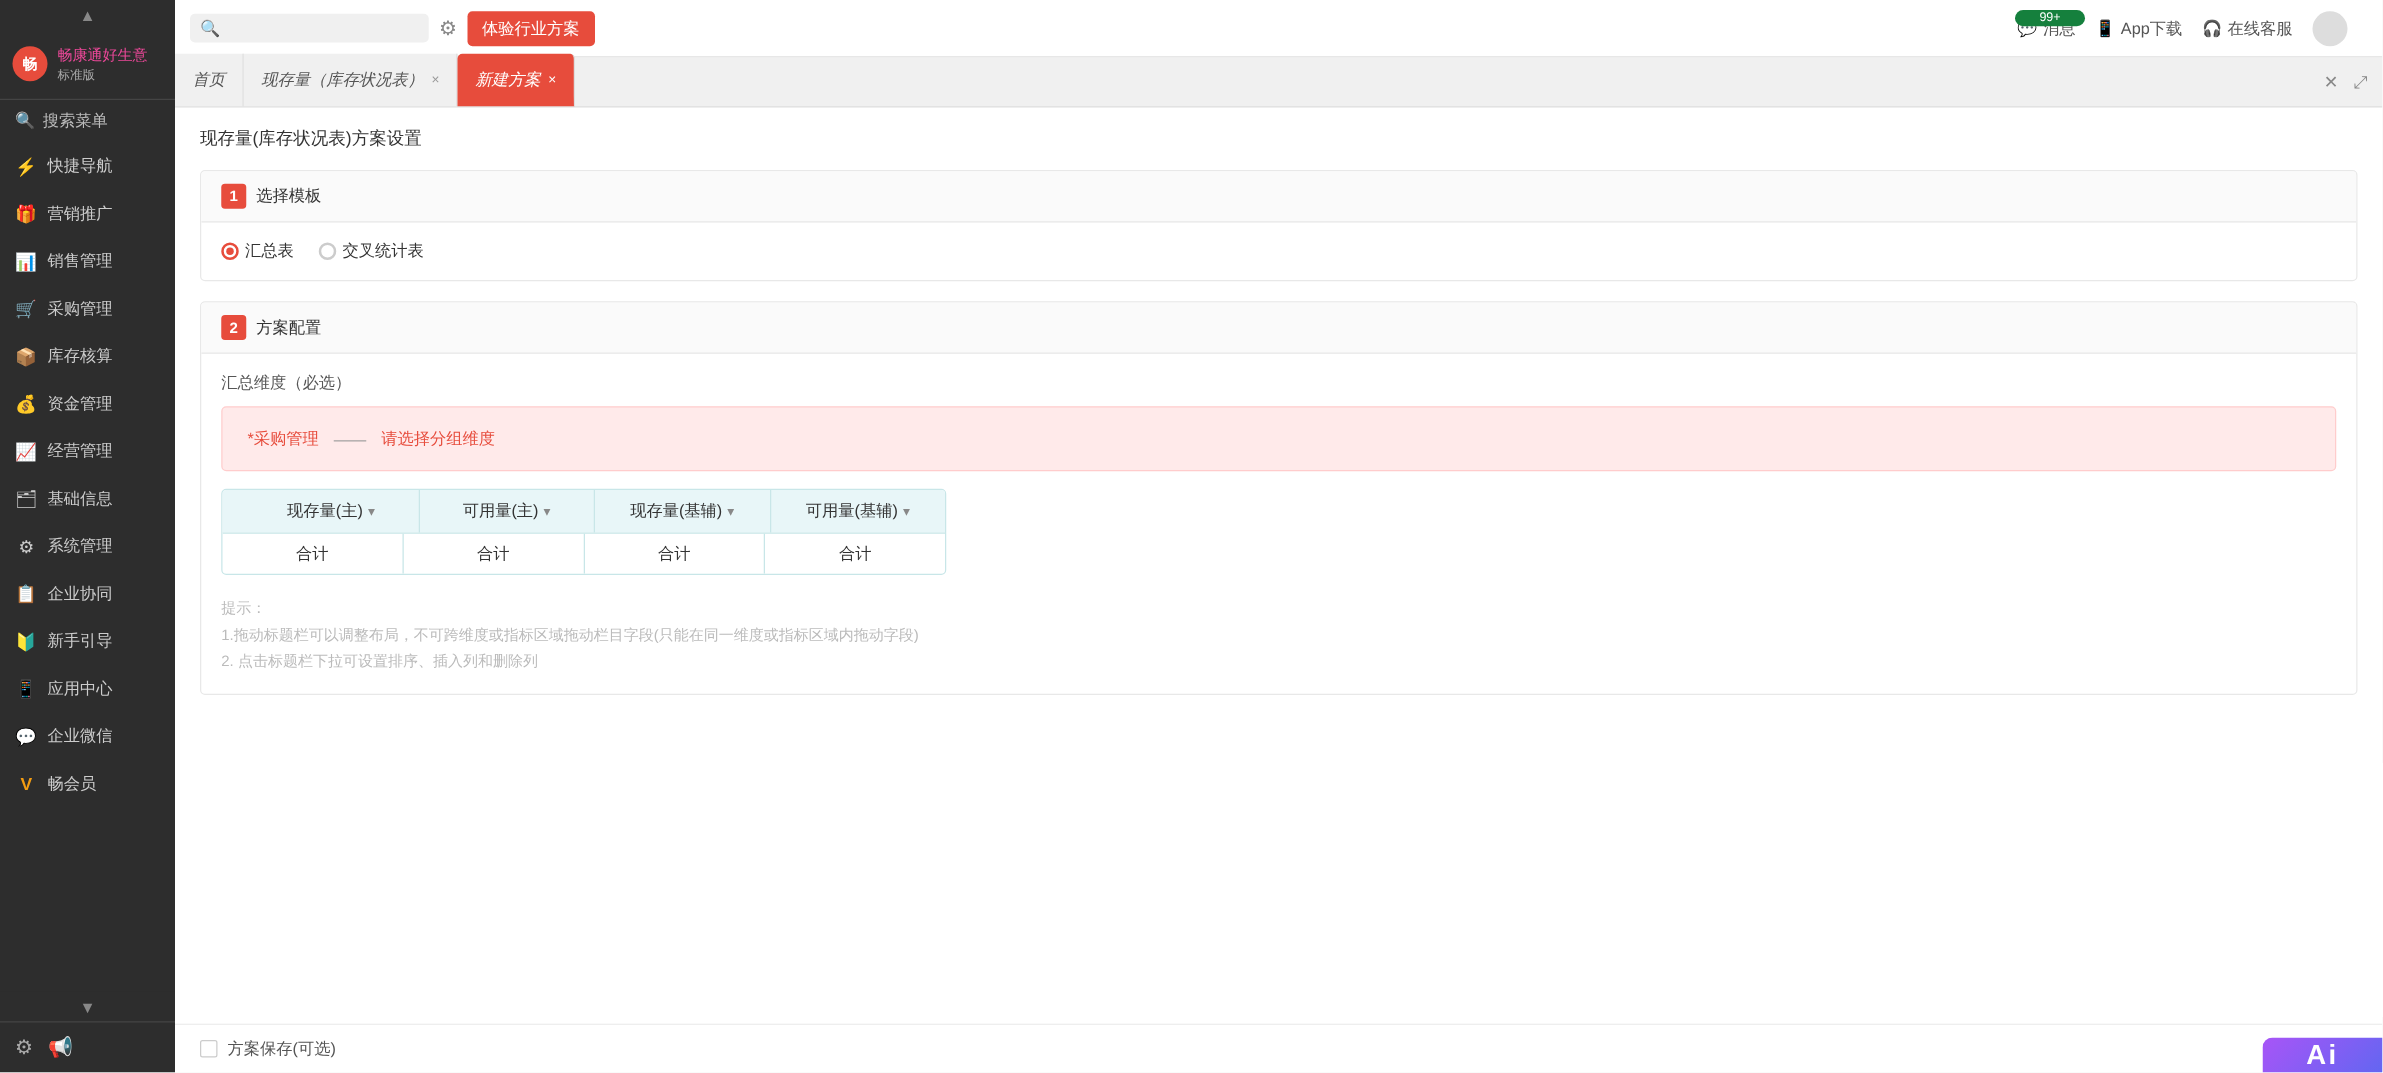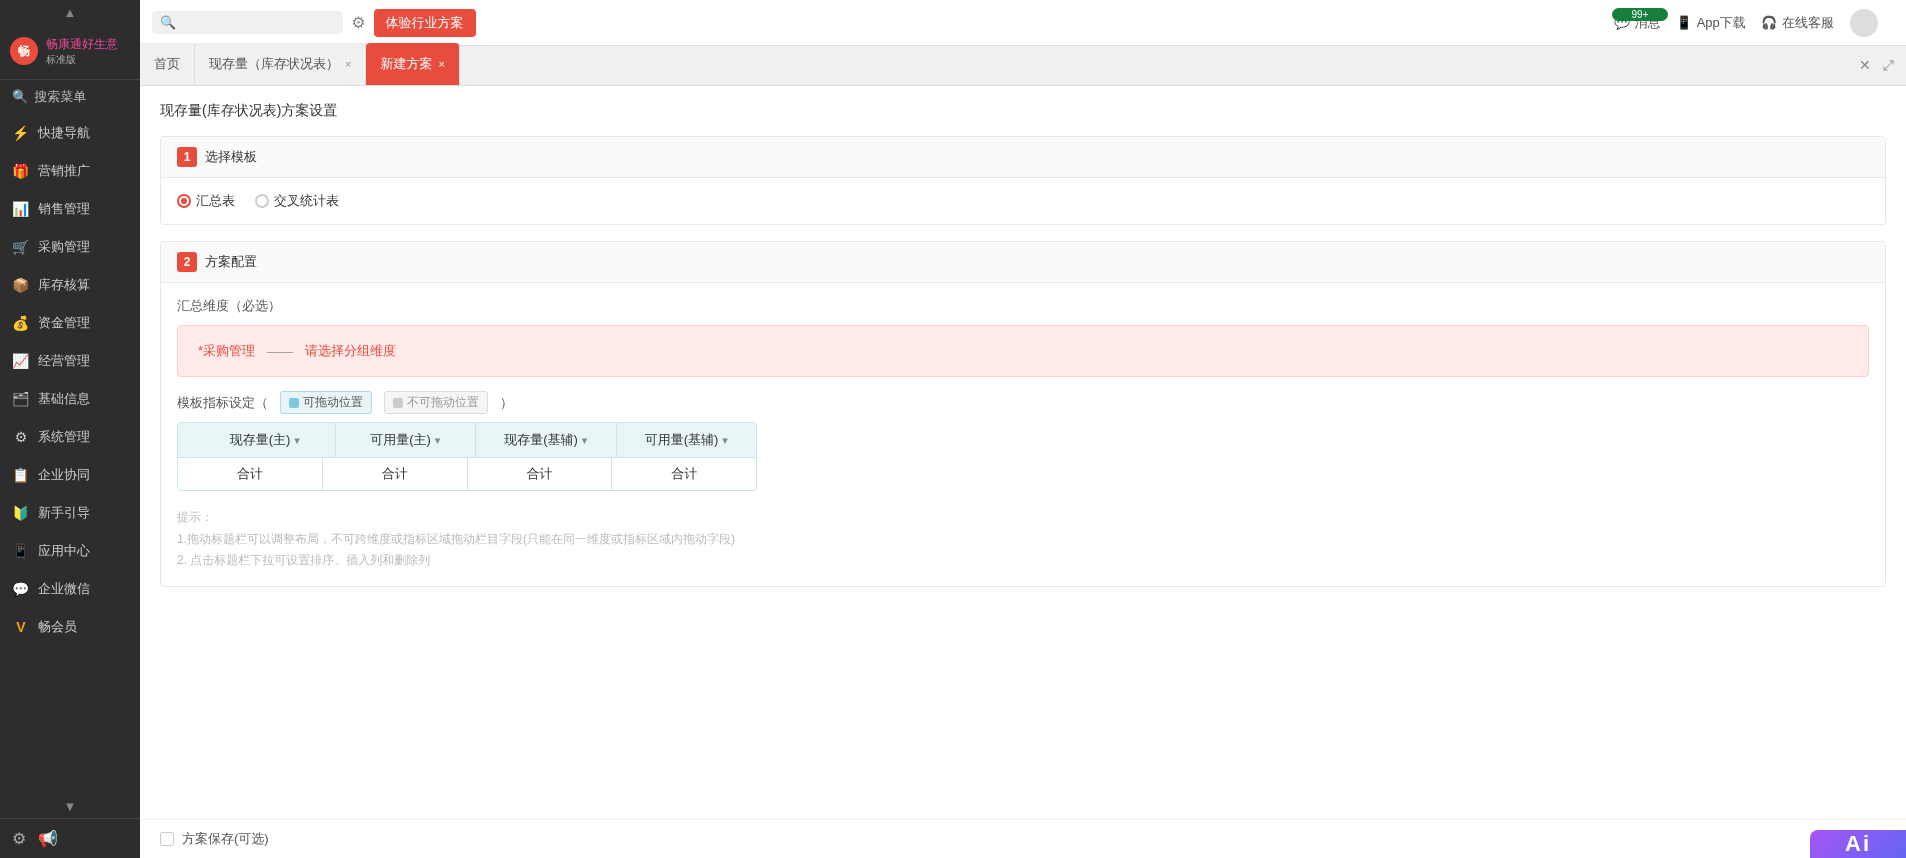--- a/index.html
+++ b/index.html
@@ -155,20 +155,21 @@
       display: flex;
       align-items: center;
       gap: 6px;
       padding: 21px 14px;
       background: #f0f0f0;
       border-right: 1px solid #ddd;
       cursor: pointer;
       font-size: 13px;
       color: #555;
       height: 40px;
+      font-style: italic;
     }
     .tab-close {
       font-size: 11px; color: #999; cursor: pointer;
     }
     .tab.highlight {
       background: #e74c3c; color: #fff;
       border-radius: 4px 4px 0 0;
     }
     .tab.highlight .tab-close { color: #fff; }
 
@@ -573,32 +574,20 @@
 
           <div class="dim-label">汇总维度（必选）</div>
 
           <div class="dim-area">
             <span class="dim-required">*采购管理</span>
             <span class="dim-arrow">——</span>
             <span class="dim-placeholder">请选择分组维度</span>
           </div>
 
           <div class="template-settings">
-            <div class="template-settings-label">
-              <span>模板指标设定（</span>
-              <span class="draggable-badge">
-                <span class="draggable-dot"></span>
-                <span>可拖动位置</span>
-              </span>
-              <span class="non-draggable-badge">
-                <span class="non-draggable-dot"></span>
-                <span>不可拖动位置</span>
-              </span>
-              <span>）</span>
-            </div>
 
             <div class="stats-table">
               <div class="stats-header-row">
                 <div class="stats-header-cell">
                   <span>现存量(主)</span>
                   <span class="chevron-icon">▾</span>
                 </div>
                 <div class="stats-header-cell">
                   <span>可用量(主)</span>
                   <span class="chevron-icon">▾</span>

